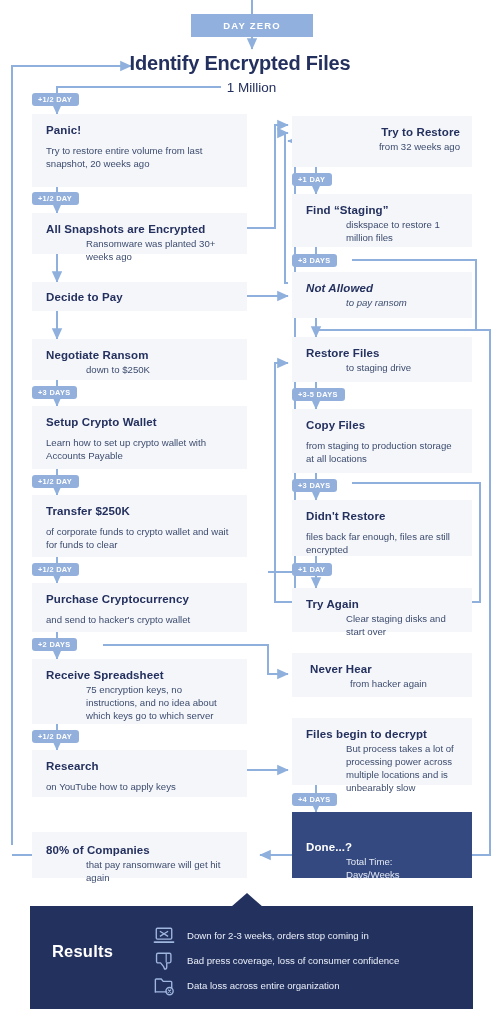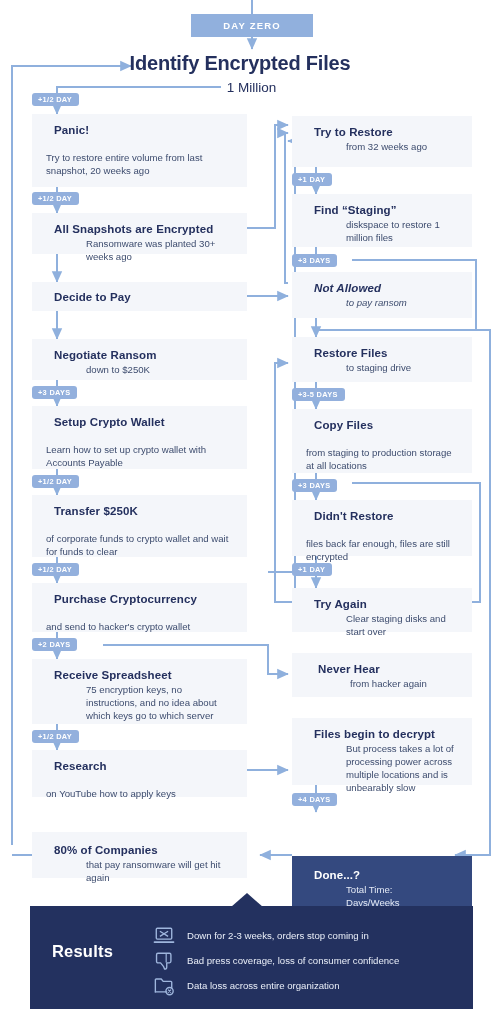--- a/index.html
+++ b/index.html
@@ -15,24 +15,24 @@
 
   
   .node{
     position:absolute;
     background:#f4f6fa;
     box-sizing:border-box;
     padding:9px 12px 9px 14px;
   }
   .node .t{
     font-size:11.5px;font-weight:bold;color:#24305e;
-    letter-spacing:.1px;line-height:1.25;margin-left:8px;
+    letter-spacing:.1px;line-height:1.25;
   }
   .node .s{
-    font-size:9.6px;color:#3d4c6e;line-height:1.34;margin-top:15px;
+    font-size:9.6px;color:#3d4c6e;line-height:1.34;margin-top:8px;
   }
   .node.tight .s{margin-top:2px;margin-left:40px;}
   .node.dark{background:#34497f;}
   .node.dark .t{color:#ffffff;}
   .node.dark .s{color:#e3e9f5;}
 
   
   .badge{
     position:absolute;
     background:#93b0dd;
@@ -214,21 +214,21 @@
   <div class="node" style="left:32px;top:750px;width:215px;height:47px;">
     <div class="t">Research</div>
     <div class="s">on YouTube how to apply keys</div>
   </div>
 
   <div class="node tight" style="left:32px;top:832px;width:215px;height:46px;padding-top:11px;">
     <div class="t">80% of Companies</div>
     <div class="s">that pay ransomware will get hit again</div>
   </div>
 
-  <div class="node tight" style="left:292px;top:116px;width:180px;height:51px;">
+  <div class="node tight" style="left:292px;top:116px;width:180px;height:51px;text-align:right;">
     <div class="t">Try to Restore</div>
     <div class="s">from 32 weeks ago</div>
   </div>
 
   <div class="badge" style="left:292px;top:173px;">+1 DAY</div>
   <div class="node tight" style="left:292px;top:194px;width:180px;height:53px;">
     <div class="t">Find “Staging”</div>
     <div class="s">diskspace to restore 1 million files</div>
   </div>
 
@@ -265,21 +265,21 @@
     <div class="t">Never Hear</div>
     <div class="s">from hacker again</div>
   </div>
 
   <div class="node tight" style="left:292px;top:718px;width:180px;height:67px;">
     <div class="t">Files begin to decrypt</div>
     <div class="s">But process takes a lot of processing power across multiple locations and is unbearably slow</div>
   </div>
 
   <div class="badge" style="left:292px;top:793px;">+4 DAYS</div>
-  <div class="node dark tight" style="left:292px;top:856px;width:180px;height:66px;padding-top:12px;">
+  <div class="node dark tight" style="left:292px;top:812px;width:180px;height:66px;padding-top:28px;">
     <div class="t">Done...?</div>
     <div class="s" style="white-space:pre-line;">Total Time:
 Days/Weeks</div>
   </div>
 
   <div id="results-notch"></div>
   <div id="results">
     <div id="results-title">Results</div>
 
     <div class="rrow" style="top:20px;">

